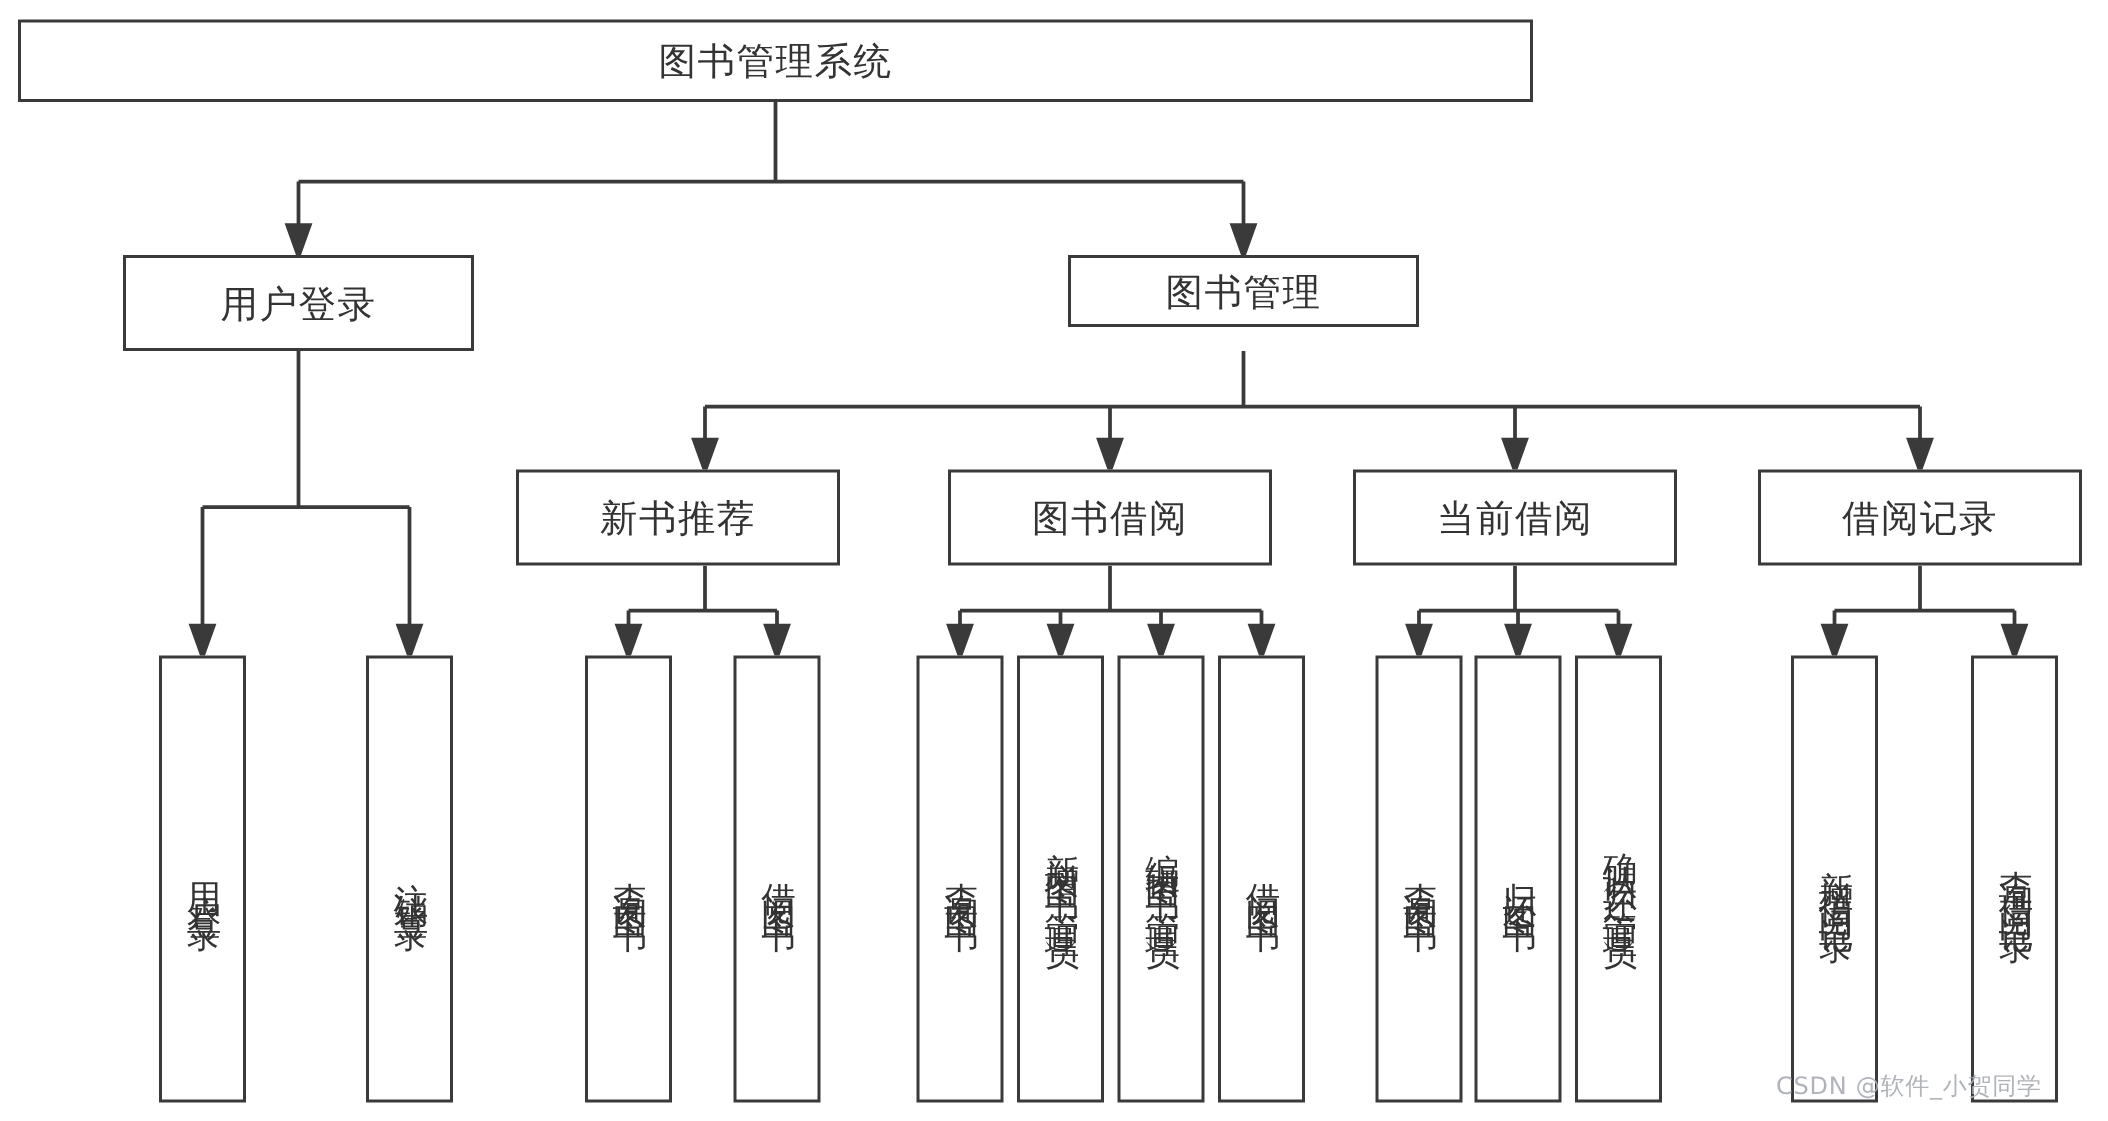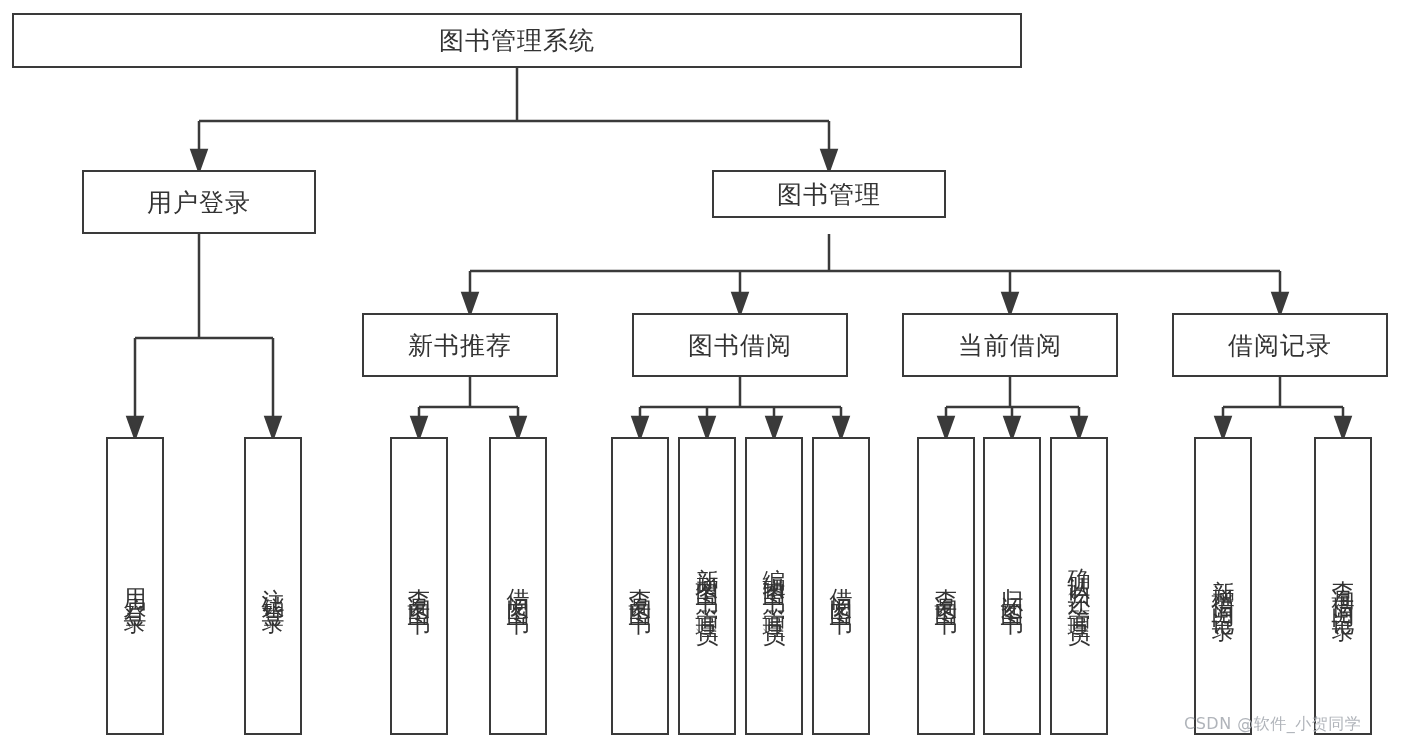--- a/index.html
+++ b/index.html
@@ -115,21 +115,21 @@
     <span>图书管理系统</span>
   </div>
 
   <div class="node" style="left:82px; top:170px; width:234px; height:64px;">
     <span>用户登录</span>
   </div>
   <div class="node" style="left:712px; top:170px; width:234px; height:48px;">
     <span>图书管理</span>
   </div>
 
-  <div class="node" style="left:362px; top:313px; width:196px; height:64px;">
+  <div class="node" style="left:344px; top:313px; width:216px; height:64px;">
     <span>新书推荐</span>
   </div>
   <div class="node" style="left:902px; top:313px; width:216px; height:64px;">
     <span>当前借阅</span>
   </div>
   <div class="node" style="left:632px; top:313px; width:216px; height:64px;">
     <span>图书借阅</span>
   </div>
   <div class="node" style="left:1172px; top:313px; width:216px; height:64px;">
     <span>借阅记录</span>

